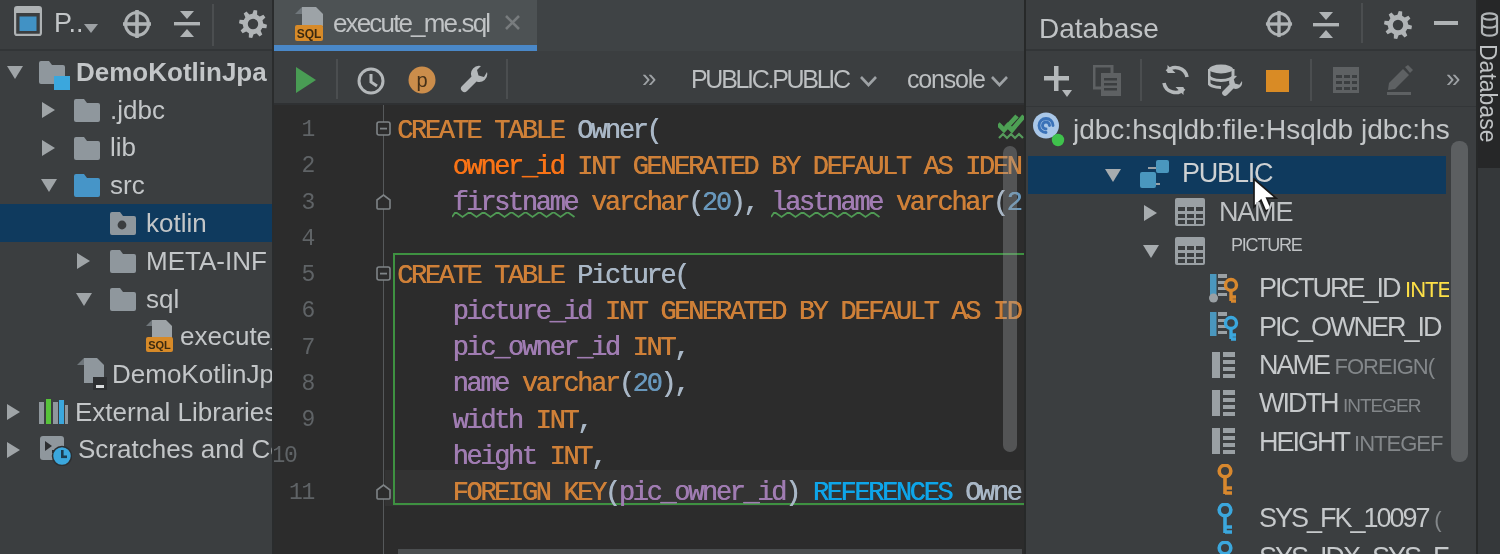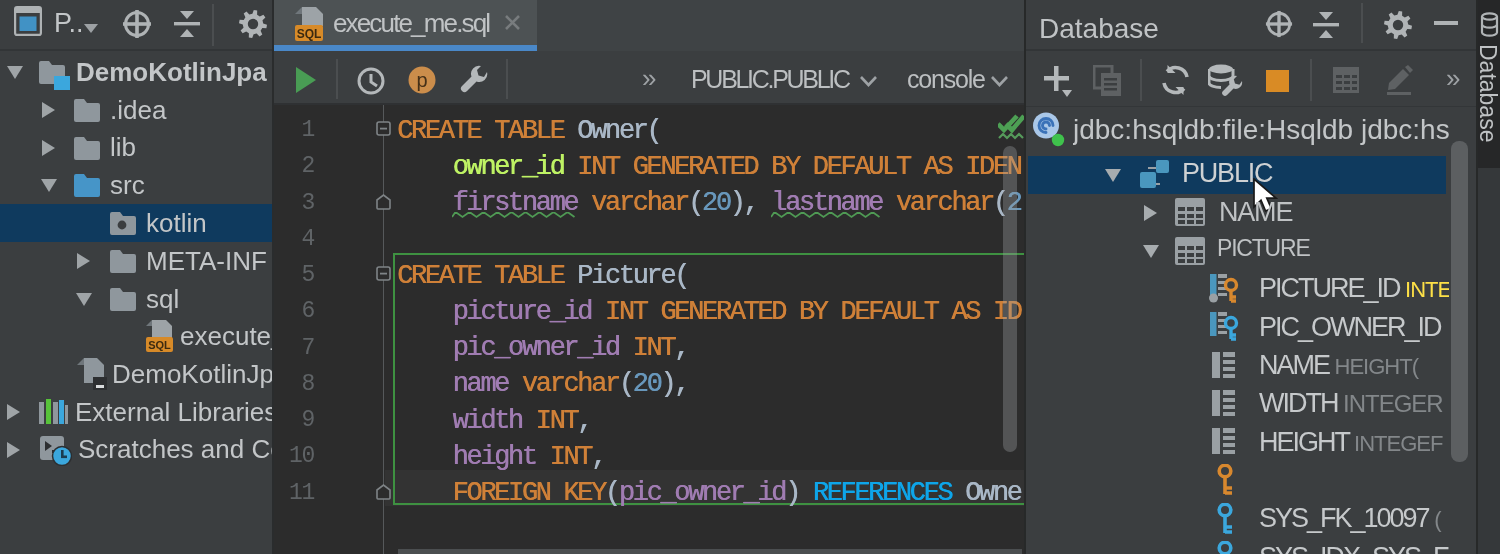--- a/index.html
+++ b/index.html
@@ -43,21 +43,21 @@
       </svg>
 <rect class="ab" style="left:54px;top:77px"></rect>
 <div class="ab" style="left:54px;top:76px;width:16px;height:14px;background:#3ba7dd"></div>
 <div class="ab tree" style="left:76px;top:57px;font-weight:bold;">DemoKotlinJpa</div>
 <svg class="ab" style="left:41px;top:100.75px" width="15" height="18" viewBox="0 0 15 18">
         <path d="M1 1l13 8-13 8z" fill="#9fa4a7"></path>
       </svg>
 <svg class="ab" style="left:73px;top:97.75px" width="28" height="24" viewBox="0 0 28 24">
         <path d="M1 3a2 2 0 0 1 2-2h8l3 4h11a2 2 0 0 1 2 2v15a2 2 0 0 1-2 2H3a2 2 0 0 1-2-2z" fill="#8f979d"></path>
       </svg>
-<div class="ab tree" style="left:110px;top:95px">.idea</div>
+<div class="ab tree" style="left:110px;top:95px">.jdbc</div>
 <svg class="ab" style="left:41px;top:138.5px" width="15" height="18" viewBox="0 0 15 18">
         <path d="M1 1l13 8-13 8z" fill="#9fa4a7"></path>
       </svg>
 <svg class="ab" style="left:73px;top:135.5px" width="28" height="24" viewBox="0 0 28 24">
         <path d="M1 3a2 2 0 0 1 2-2h8l3 4h11a2 2 0 0 1 2 2v15a2 2 0 0 1-2 2H3a2 2 0 0 1-2-2z" fill="#8f979d"></path>
       </svg>
 <div class="ab tree" style="left:110px;top:132px">lib</div>
 <svg class="ab" style="left:40px;top:178.25px" width="18" height="15" viewBox="0 0 18 15">
         <path d="M1 1h16l-8 13z" fill="#9fa4a7"></path>
       </svg>
@@ -171,38 +171,38 @@
 <div class="ab" style="left:119px;top:253px;width:640px;height:252px;border:2px solid #3e9141;box-sizing:border-box"></div>
 <div class="ab mono" style="left:-20px;top:117.0px;width:60px;text-align:right;font-size:23px;letter-spacing:-1.3px;color:#5f6366">1</div>
 <div class="ab mono" style="left:-20px;top:153.2px;width:60px;text-align:right;font-size:23px;letter-spacing:-1.3px;color:#5f6366">2</div>
 <div class="ab mono" style="left:-20px;top:189.5px;width:60px;text-align:right;font-size:23px;letter-spacing:-1.3px;color:#5f6366">3</div>
 <div class="ab mono" style="left:-20px;top:225.8px;width:60px;text-align:right;font-size:23px;letter-spacing:-1.3px;color:#5f6366">4</div>
 <div class="ab mono" style="left:-20px;top:262.0px;width:60px;text-align:right;font-size:23px;letter-spacing:-1.3px;color:#5f6366">5</div>
 <div class="ab mono" style="left:-20px;top:298.2px;width:60px;text-align:right;font-size:23px;letter-spacing:-1.3px;color:#5f6366">6</div>
 <div class="ab mono" style="left:-20px;top:334.5px;width:60px;text-align:right;font-size:23px;letter-spacing:-1.3px;color:#5f6366">7</div>
 <div class="ab mono" style="left:-20px;top:370.8px;width:60px;text-align:right;font-size:23px;letter-spacing:-1.3px;color:#5f6366">8</div>
 <div class="ab mono" style="left:-20px;top:407.0px;width:60px;text-align:right;font-size:23px;letter-spacing:-1.3px;color:#5f6366">9</div>
-<div class="ab mono" style="left:-20px;top:443.2px;width:60px;text-align:right;font-size:23px;letter-spacing:-1.3px;color:#5f6366">10</div>
+<div class="ab mono" style="left:-20px;top:443.2px;width:60px;text-align:center;font-size:23px;letter-spacing:-1.3px;color:#5f6366">10</div>
 <div class="ab mono" style="left:-20px;top:479.5px;width:60px;text-align:right;font-size:23px;letter-spacing:-1.3px;color:#5f6366">11</div>
 <svg class="ab" style="left:102px;top:121px" width="15" height="15" viewBox="0 0 15 15">
         <rect x="1" y="1" width="13" height="13" rx="2" fill="#2c2c2c" stroke="#7f8487" stroke-width="1.6"></rect>
         <rect x="4" y="6.7" width="7" height="1.8" fill="#7f8487"></rect>
       </svg>
 <svg class="ab" style="left:102px;top:266px" width="15" height="15" viewBox="0 0 15 15">
         <rect x="1" y="1" width="13" height="13" rx="2" fill="#2c2c2c" stroke="#7f8487" stroke-width="1.6"></rect>
         <rect x="4" y="6.7" width="7" height="1.8" fill="#7f8487"></rect>
       </svg>
 <svg class="ab" style="left:102px;top:194px" width="15" height="16" viewBox="0 0 15 16">
         <path d="M1 6l6.5-5L14 6v8a1 1 0 0 1-1 1H2a1 1 0 0 1-1-1z" fill="#2c2c2c" stroke="#7f8487" stroke-width="1.6"></path>
       </svg>
 <svg class="ab" style="left:102px;top:484px" width="15" height="16" viewBox="0 0 15 16">
         <path d="M1 6l6.5-5L14 6v8a1 1 0 0 1-1 1H2a1 1 0 0 1-1-1z" fill="#2c2c2c" stroke="#7f8487" stroke-width="1.6"></path>
       </svg>
 <div class="ab mono" style="left:123.0px;top:115.5px;font-size:27px;letter-spacing:-2.35px;white-space:pre;color:#a9b7c6;text-shadow:0.5px 0 0 currentColor"><span style="color:#cf8038">CREATE TABLE</span> Owner(</div>
-<div class="ab mono" style="left:123.0px;top:151.8px;font-size:27px;letter-spacing:-2.35px;white-space:pre;color:#a9b7c6;text-shadow:0.5px 0 0 currentColor">    <span style="color:#bef264">owner_id</span> <span style="color:#cf8038">INT GENERATED BY DEFAULT AS IDEN</span></div>
+<div class="ab mono" style="left:123.0px;top:151.8px;font-size:27px;letter-spacing:-2.35px;white-space:pre;color:#a9b7c6;text-shadow:0.5px 0 0 currentColor">    <span style="color:#f97316">owner_id</span> <span style="color:#cf8038">INT GENERATED BY DEFAULT AS IDEN</span></div>
 <div class="ab mono" style="left:123.0px;top:188.0px;font-size:27px;letter-spacing:-2.35px;white-space:pre;color:#a9b7c6;text-shadow:0.5px 0 0 currentColor">    <span style="color:#a07cb2">firstname</span> <span style="color:#cf8038">varchar</span>(<span style="color:#6897bb">20</span>), <span style="color:#a07cb2">lastname</span> <span style="color:#cf8038">varchar</span>(<span style="color:#6897bb">2</span></div>
 <div class="ab mono" style="left:123.0px;top:296.8px;font-size:27px;letter-spacing:-2.35px;white-space:pre;color:#a9b7c6;text-shadow:0.5px 0 0 currentColor">    <span style="color:#a07cb2">picture_id</span> <span style="color:#cf8038">INT GENERATED BY DEFAULT AS ID</span></div>
 <div class="ab mono" style="left:123.0px;top:260.5px;font-size:27px;letter-spacing:-2.35px;white-space:pre;color:#a9b7c6;text-shadow:0.5px 0 0 currentColor"><span style="color:#cf8038">CREATE TABLE</span> Picture(</div>
 <div class="ab mono" style="left:123.0px;top:333.0px;font-size:27px;letter-spacing:-2.35px;white-space:pre;color:#a9b7c6;text-shadow:0.5px 0 0 currentColor">    <span style="color:#a07cb2">pic_owner_id</span> <span style="color:#cf8038">INT</span>,</div>
 <div class="ab mono" style="left:123.0px;top:369.2px;font-size:27px;letter-spacing:-2.35px;white-space:pre;color:#a9b7c6;text-shadow:0.5px 0 0 currentColor">    <span style="color:#a07cb2">name</span> <span style="color:#cf8038">varchar</span>(<span style="color:#6897bb">20</span>),</div>
 <div class="ab mono" style="left:123.0px;top:441.8px;font-size:27px;letter-spacing:-2.35px;white-space:pre;color:#a9b7c6;text-shadow:0.5px 0 0 currentColor">    <span style="color:#a07cb2">height</span> <span style="color:#cf8038">INT</span>,</div>
 <div class="ab mono" style="left:123.0px;top:405.5px;font-size:27px;letter-spacing:-2.35px;white-space:pre;color:#a9b7c6;text-shadow:0.5px 0 0 currentColor">    <span style="color:#a07cb2">width</span> <span style="color:#cf8038">INT</span>,</div>
 <div class="ab mono" style="left:123.0px;top:478.0px;font-size:27px;letter-spacing:-2.35px;white-space:pre;color:#a9b7c6;text-shadow:0.5px 0 0 currentColor">    <span style="color:#cf8038">FOREIGN KEY</span>(<span style="color:#a07cb2">pic_owner_id</span>) <span style="color:#0ea5e9">REFERENCES</span> Owne</div>
 <svg class="ab" style="left:178px;top:212px" width="125" height="7" viewBox="0 0 125 7">
         <path d="M0 5 L3.5 0 L10.5 5 L17.5 0 L24.5 5 L31.5 0 L38.5 5 L45.5 0 L52.5 5 L59.5 0 L66.5 5 L73.5 0 L80.5 5 L87.5 0 L94.5 5 L101.5 0 L108.5 5 L115.5 0 L122.5 5" fill="none" stroke="#4f9a54" stroke-width="1.8"></path>
@@ -332,21 +332,21 @@
           <rect x="13" y="10" width="7" height="4"></rect>
           <rect x="22" y="10" width="7" height="4"></rect>
           <rect x="4" y="17" width="7" height="4"></rect>
           <rect x="13" y="17" width="7" height="4"></rect>
           <rect x="22" y="17" width="7" height="4"></rect>
           <rect x="4" y="23" width="7" height="4"></rect>
           <rect x="13" y="23" width="7" height="4"></rect>
           <rect x="22" y="23" width="7" height="4"></rect>
         </g>
       </svg>
-<div class="ab" style="left:191px;top:235px;font-size:23px;letter-spacing:-1.2px;color:#bfc2c4">PICTURE</div>
+<div class="ab" style="left:205px;top:235px;font-size:18px;letter-spacing:-1.2px;color:#bfc2c4">PICTURE</div>
 <svg class="ab" style="left:183px;top:273px" width="30" height="31" viewBox="0 0 30 31">
         <rect x="1" y="1" width="6.5" height="24" fill="#4a97be"></rect>
         <g fill="#9aa0a4">
           <rect x="9" y="1" width="9" height="4"></rect>
           <rect x="9" y="8" width="9" height="3"></rect>
           <rect x="9" y="14" width="9" height="3"></rect>
           <rect x="9" y="20" width="9" height="3"></rect>
         </g>
         <circle cx="4.5" cy="25" r="4.5" fill="#9aa0a4"></circle>
         <circle cx="22" cy="12" r="5.5" fill="none" stroke="#d8882e" stroke-width="3.4"></circle>
@@ -367,31 +367,31 @@
 <div class="ab" style="left:233px;top:312px;font-size:27px;letter-spacing:-2px;white-space:nowrap;width:190px;overflow:hidden"><span style="color:#c6c9cb">PIC_OWNER_ID</span></div>
 <svg class="ab" style="left:185px;top:351px" width="30" height="30" viewBox="0 0 30 30">
         <rect x="1" y="1" width="8" height="26" fill="#9aa0a4"></rect>
         <g fill="#9aa0a4">
           <rect x="12" y="1" width="12" height="5"></rect>
           <rect x="12" y="9" width="12" height="4"></rect>
           <rect x="12" y="16" width="12" height="4"></rect>
           <rect x="12" y="23" width="12" height="4"></rect>
         </g>
       </svg>
-<div class="ab" style="left:233px;top:350px;font-size:27px;letter-spacing:-2px;white-space:nowrap;width:190px;overflow:hidden"><span style="color:#c6c9cb">NAME</span> <span style="font-size:22px;letter-spacing:-1px;color:#83878a">HEIGHT(</span></div>
+<div class="ab" style="left:233px;top:350px;font-size:27px;letter-spacing:-2px;white-space:nowrap;width:190px;overflow:hidden"><span style="color:#c6c9cb">NAME</span> <span style="font-size:22px;letter-spacing:-1px;color:#83878a">FOREIGN(</span></div>
 <svg class="ab" style="left:185px;top:389px" width="30" height="30" viewBox="0 0 30 30">
         <rect x="1" y="1" width="8" height="26" fill="#9aa0a4"></rect>
         <g fill="#9aa0a4">
           <rect x="12" y="1" width="12" height="5"></rect>
           <rect x="12" y="9" width="12" height="4"></rect>
           <rect x="12" y="16" width="12" height="4"></rect>
           <rect x="12" y="23" width="12" height="4"></rect>
         </g>
       </svg>
-<div class="ab" style="left:233px;top:388px;font-size:27px;letter-spacing:-2px;white-space:nowrap;width:190px;overflow:hidden"><span style="color:#c6c9cb">WIDTH</span> <span style="font-size:24px;letter-spacing:-1px;color:#83878a">INTEGER</span></div>
+<div class="ab" style="left:233px;top:388px;font-size:27px;letter-spacing:-2px;white-space:nowrap;width:190px;overflow:hidden"><span style="color:#c6c9cb">WIDTH</span> <span style="font-size:19px;letter-spacing:-1px;color:#83878a">INTEGER</span></div>
 <svg class="ab" style="left:185px;top:427px" width="30" height="30" viewBox="0 0 30 30">
         <rect x="1" y="1" width="8" height="26" fill="#9aa0a4"></rect>
         <g fill="#9aa0a4">
           <rect x="12" y="1" width="12" height="5"></rect>
           <rect x="12" y="9" width="12" height="4"></rect>
           <rect x="12" y="16" width="12" height="4"></rect>
           <rect x="12" y="23" width="12" height="4"></rect>
         </g>
       </svg>
 <div class="ab" style="left:233px;top:427px;font-size:27px;letter-spacing:-2px;white-space:nowrap;width:190px;overflow:hidden"><span style="color:#c6c9cb">HEIGHT</span> <span style="font-size:22px;letter-spacing:-1px;color:#83878a">INTEGEF</span></div>

